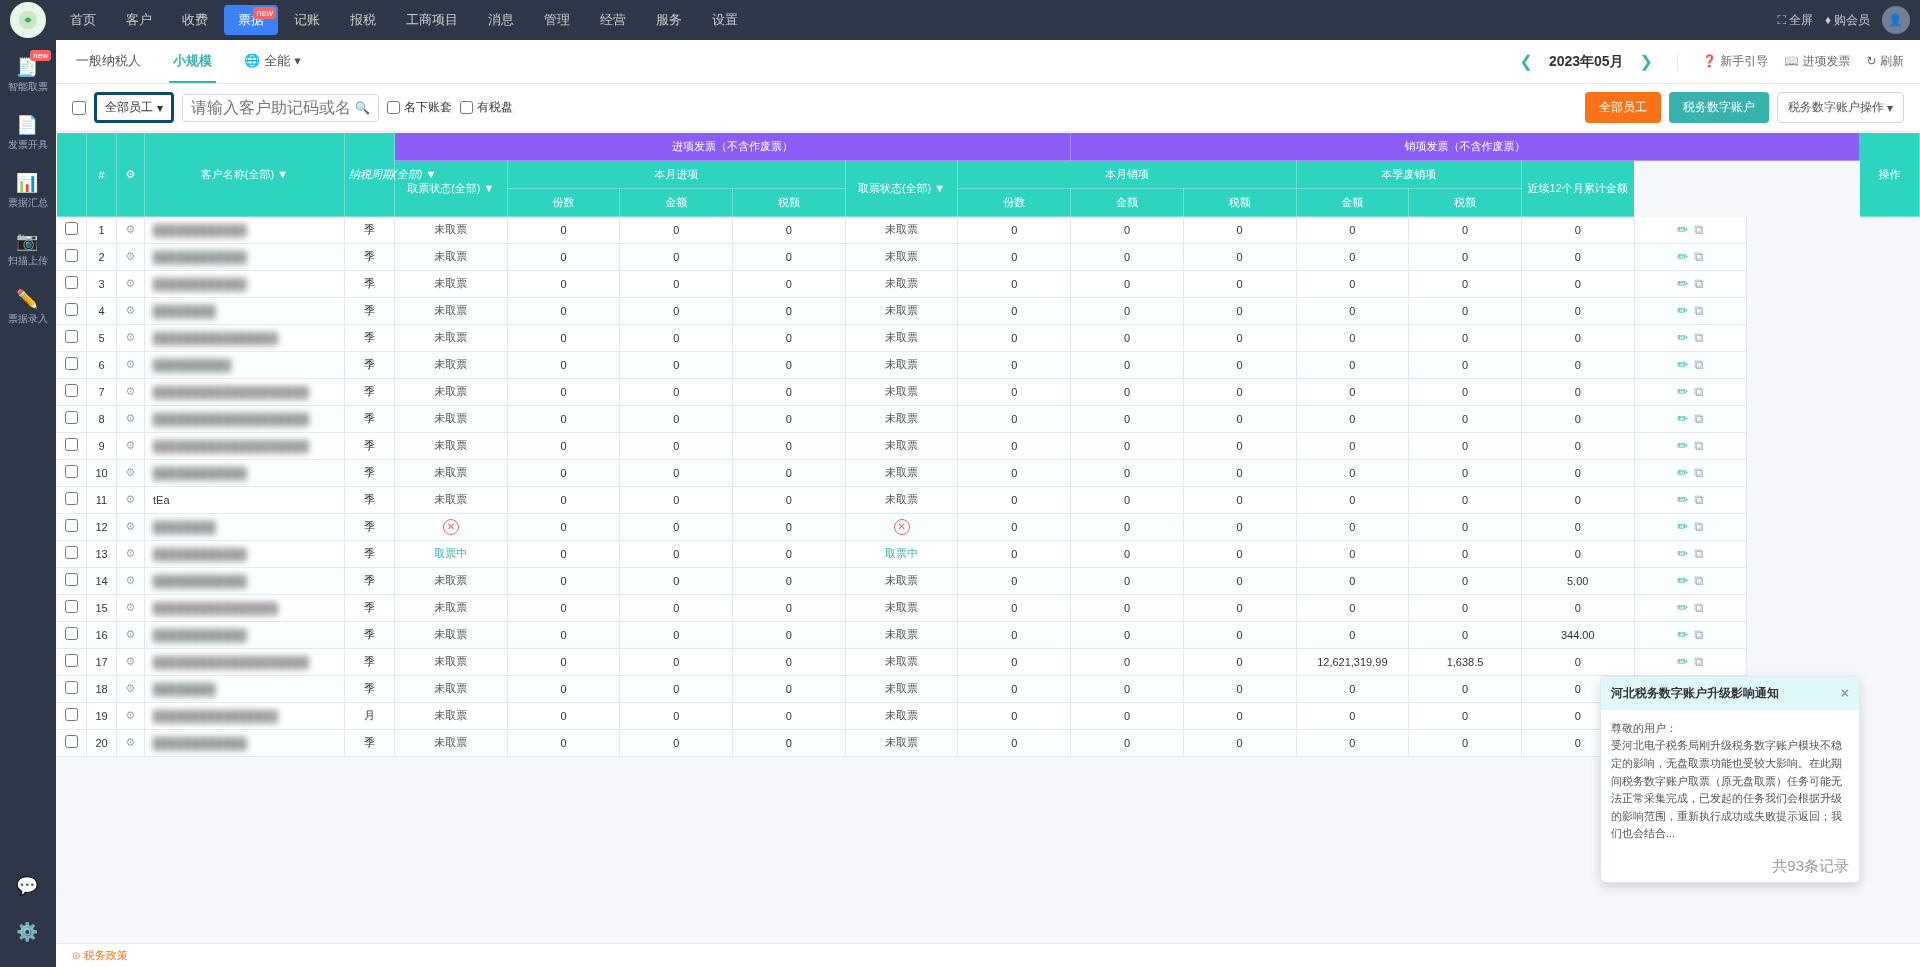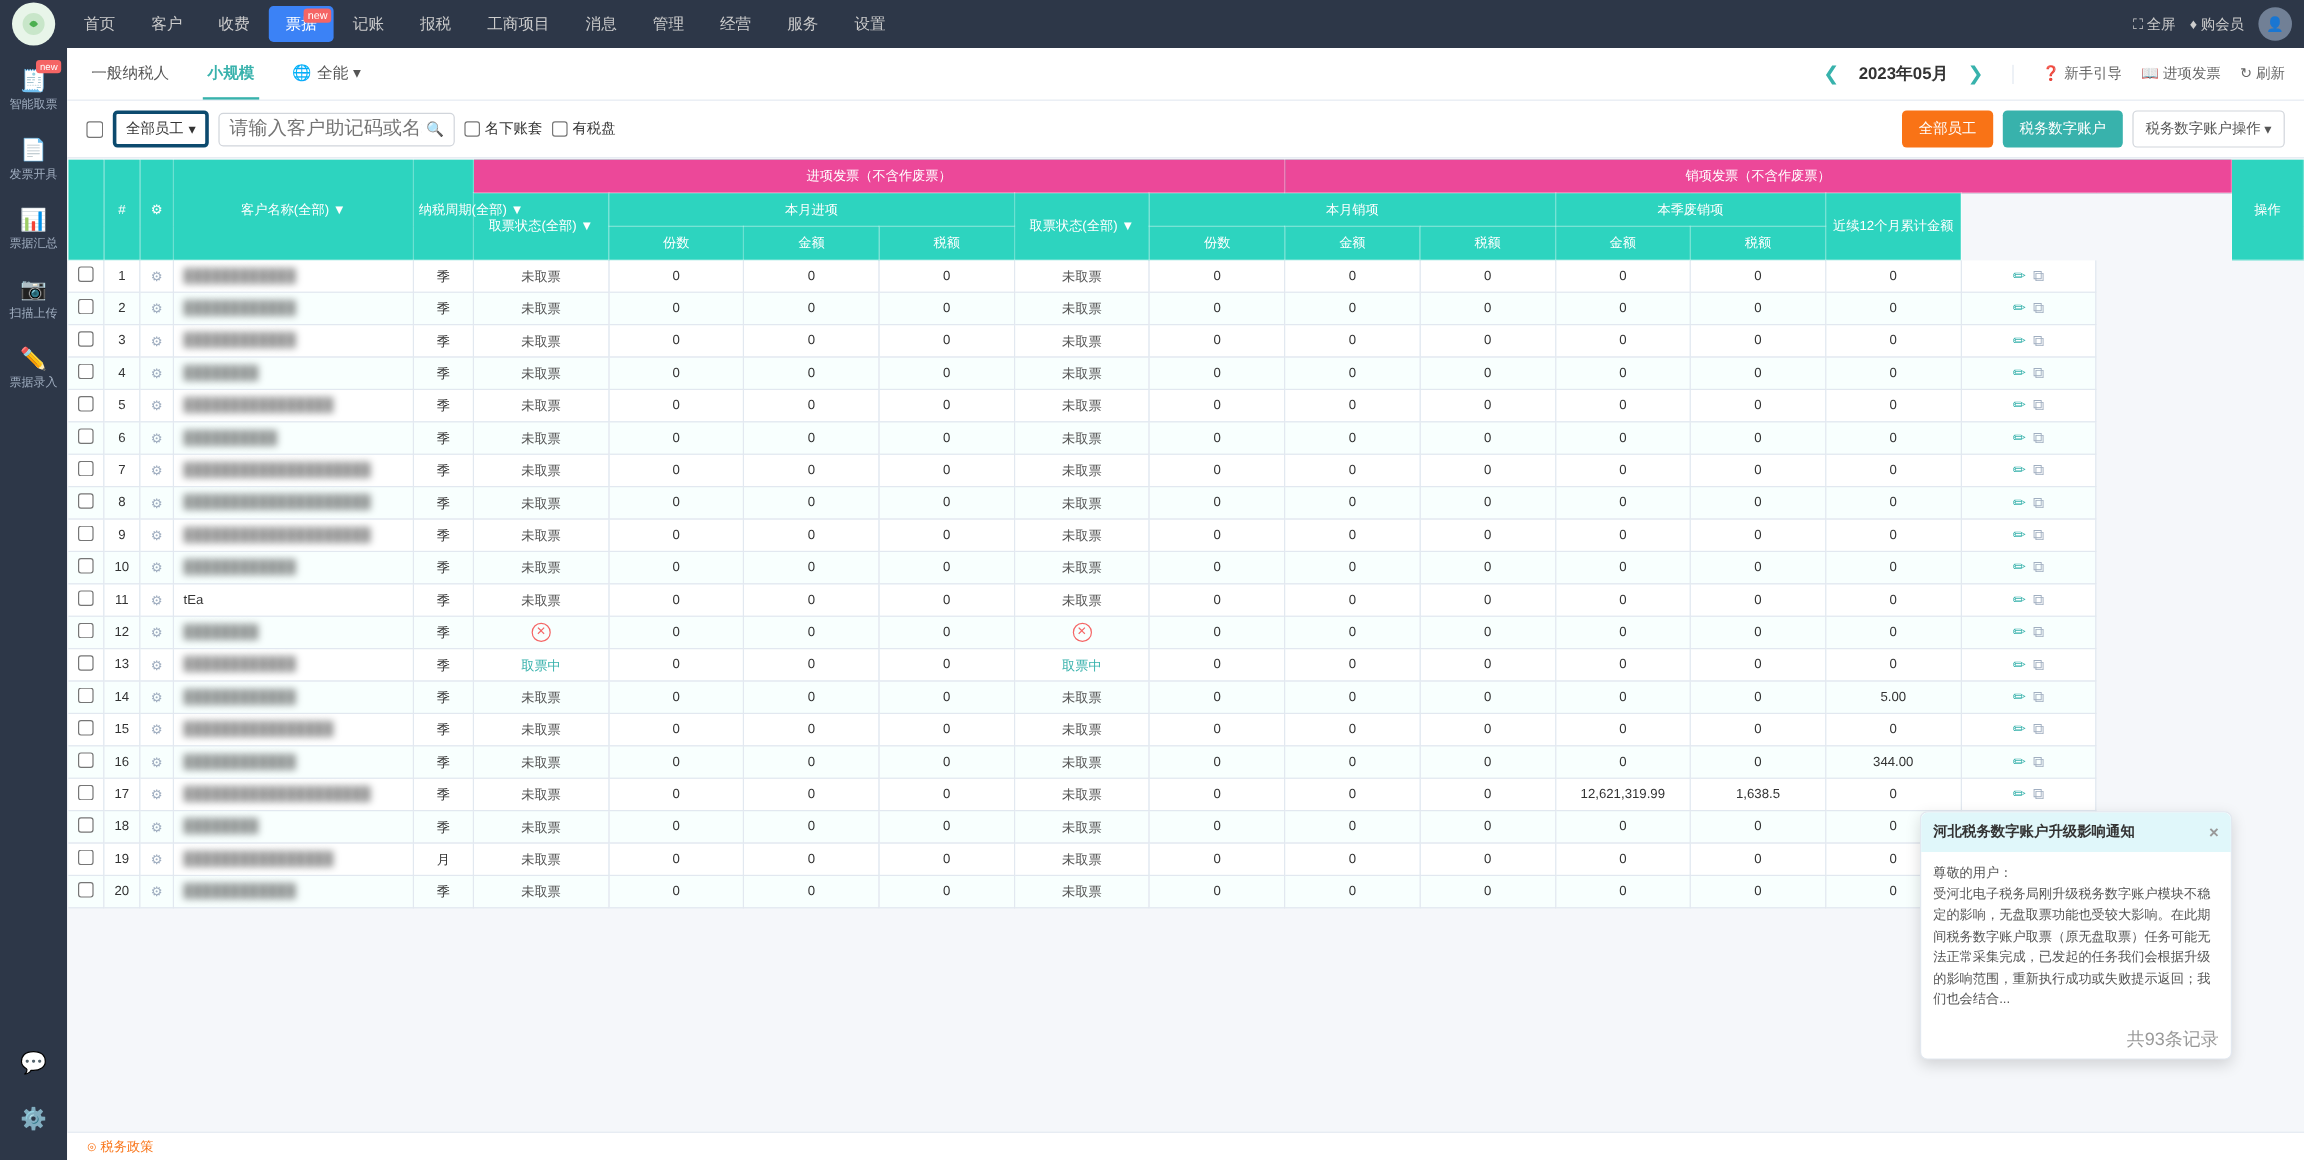--- a/index.html
+++ b/index.html
@@ -140,21 +140,21 @@
     table { width: 100%; border-collapse: collapse; table-layout: fixed; }
     thead tr { background: #2dd4bf; color: #fff; }
     thead th {
       padding: 6px 4px;
       text-align: center;
       font-size: 11px;
       font-weight: normal;
       border: 1px solid rgba(255,255,255,0.3);
       white-space: nowrap;
     }
-    thead th.header-group { background: #ec4899; }
+    thead th.header-group { background: #8b5cf6; }
     tbody tr { background: #fff; }
     tbody tr:nth-child(even) { background: #f8fffe; }
     tbody td {
       padding: 5px 4px;
       text-align: center;
       font-size: 11px;
       border-bottom: 1px solid #e2e8f0;
       border-right: 1px solid #e2e8f0;
       white-space: nowrap;
       overflow: hidden;
@@ -198,21 +198,21 @@
       border-radius: 6px 6px 0 0;
       display: flex; justify-content: space-between; align-items: center;
     }
     .notif-body { padding: 10px; font-size: 11px; color: #555; line-height: 1.6; }
     .notif-close { cursor: pointer; color: #999; font-size: 14px; }
 
     .col-checkbox { width: 30px; }
     .col-num { width: 30px; }
     .col-gear { width: 28px; }
     .col-name { width: 200px; }
-    .col-period { width: 50px; }
+    .col-period { width: 50px; font-style: italic; }
     .col-status { width: 60px; }
     .col-num-small { width: 40px; }
     .col-money { width: 70px; }
     .col-tax { width: 60px; }
     .col-cumul { width: 90px; }
     .col-action { width: 60px; }
     .inline-icon { display: inline-block; width: 16px; height: 16px; border-radius: 50%; border: 1.5px solid; text-align: center; line-height: 14px; font-size: 10px; }
     .icon-error { border-color: #f56565; color: #f56565; }
 
     .sub-tabs-right { margin-left: auto; display: flex; align-items: center; gap: 16px; }

